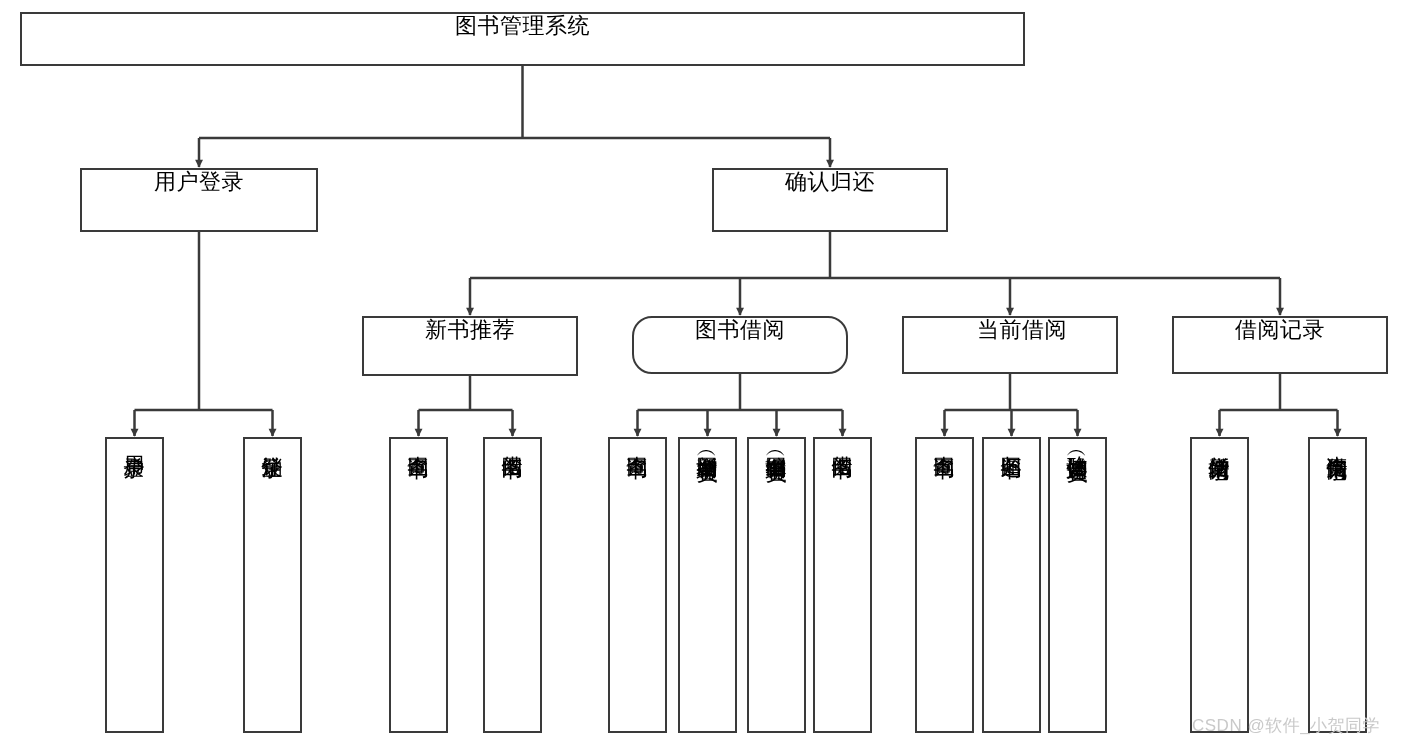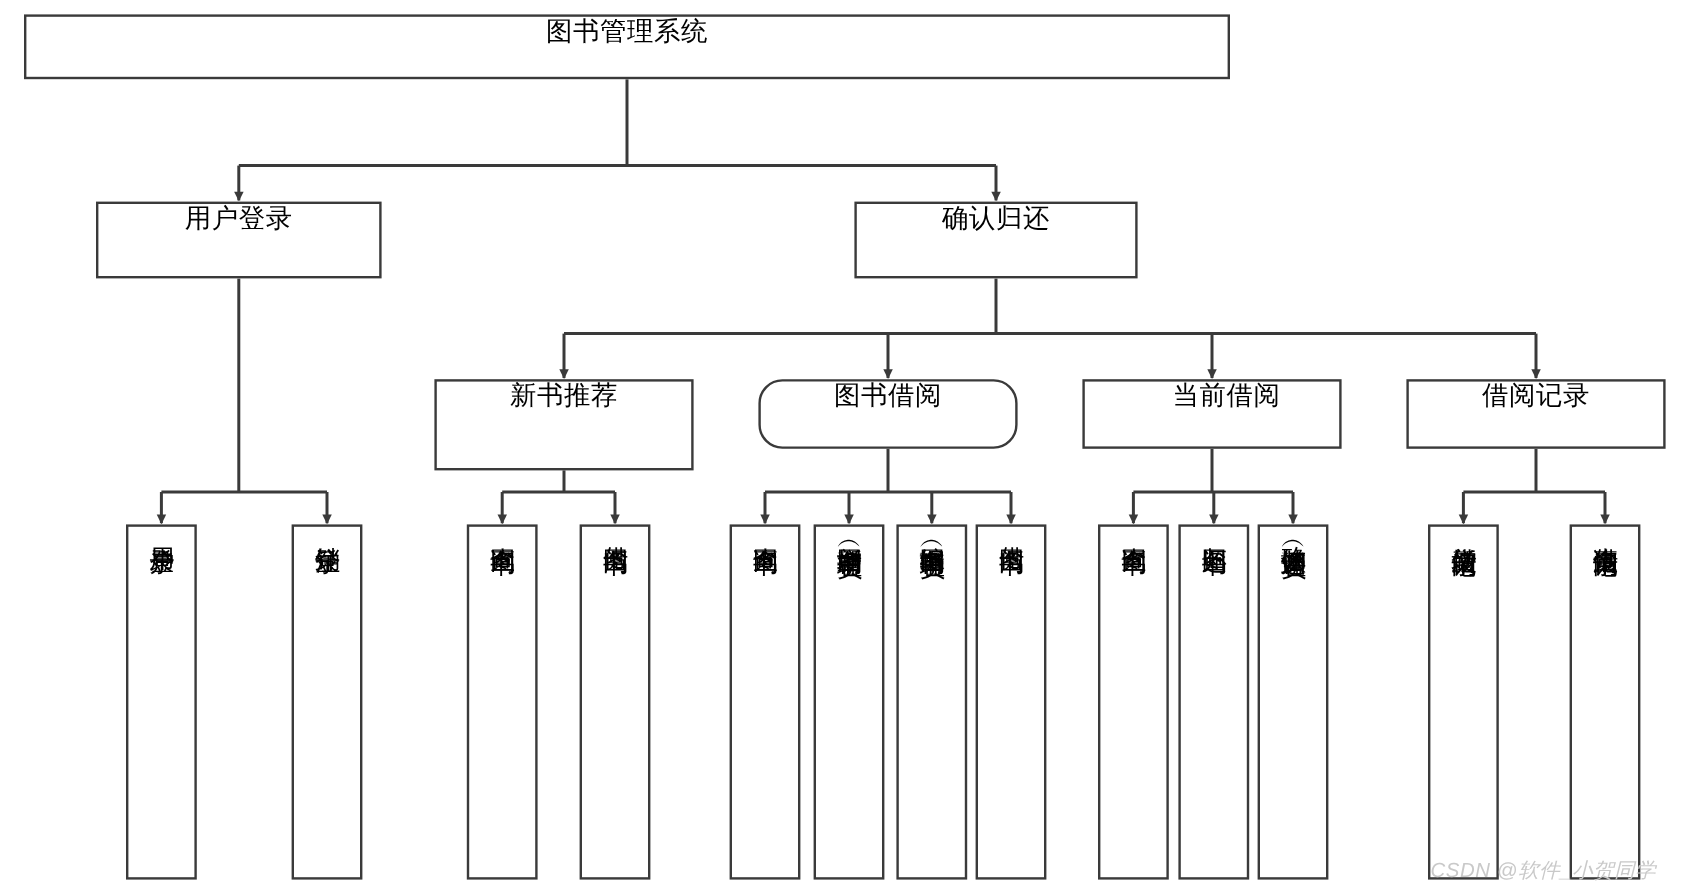--- a/index.html
+++ b/index.html
@@ -109,21 +109,21 @@
   <div id="nodes">
       <div class="node-box" style="left: 20px; top: 12px; width: 1005px; height: 54px;">
         <span class="node-label">图书管理系统</span>
       </div>
       <div class="node-box" style="left: 80px; top: 168px; width: 238px; height: 64px;">
         <span class="node-label">用户登录</span>
       </div>
       <div class="node-box" style="left: 712px; top: 168px; width: 236px; height: 64px;">
         <span class="node-label">确认归还</span>
       </div>
-      <div class="node-box" style="left: 362px; top: 316px; width: 216px; height: 76px;">
+      <div class="node-box" style="left: 362px; top: 316px; width: 216px; height: 60px;">
         <span class="node-label">新书推荐</span>
       </div>
       <div class="node-box" style="left: 632px; top: 316px; width: 216px; height: 58px; border-radius: 20px;">
         <span class="node-label">图书借阅</span>
       </div>
       <div class="node-box" style="left: 902px; top: 316px; width: 216px; height: 58px; padding-left: 24px;">
         <span class="node-label">当前借阅</span>
       </div>
       <div class="node-box" style="left: 1172px; top: 316px; width: 216px; height: 58px;">
         <span class="node-label">借阅记录</span>
@@ -162,15 +162,15 @@
         <span class="node-label">确认归还（管理员）</span>
       </div>
       <div class="node-box vertical" style="left: 1190px; top: 437px; width: 59px; height: 296px;">
         <span class="node-label">新增借阅记录</span>
       </div>
       <div class="node-box vertical" style="left: 1308px; top: 437px; width: 59px; height: 296px;">
         <span class="node-label">查询借阅记录</span>
       </div>
     </div>
 
-  <div class="watermark" style="left: 1192px; top: 714px; color: rgb(201, 201, 201); font-style: italic;">CSDN @软件_小贺同学</div>
+  <div class="watermark" style="left: 1192px; top: 714px; color: rgb(201, 201, 201);">CSDN @软件_小贺同学</div>
 
 </div>
 
 </body></html>

